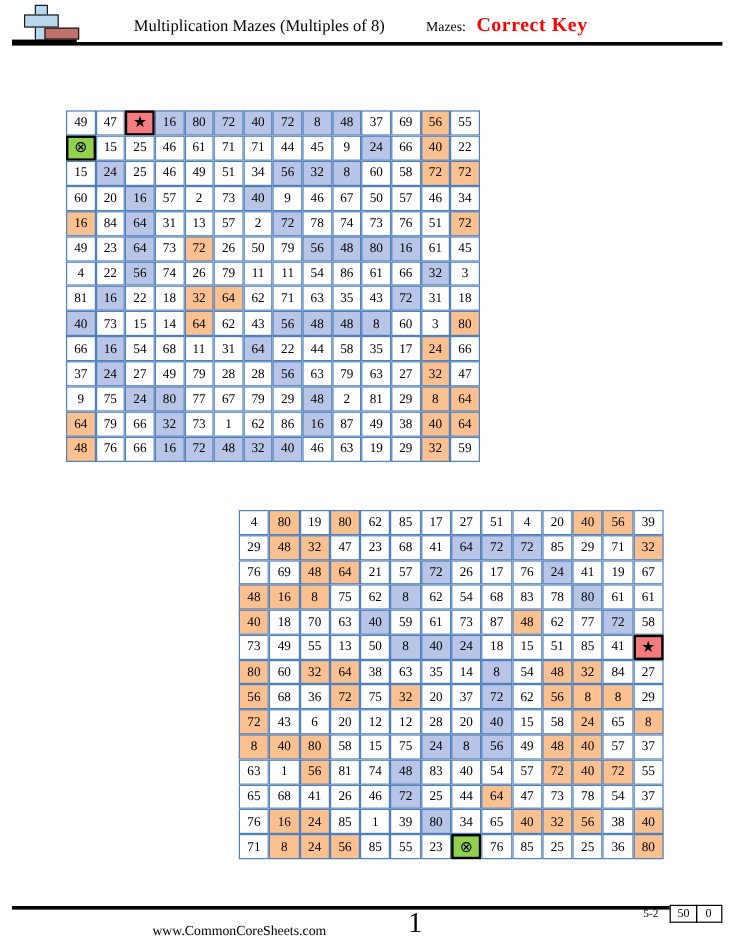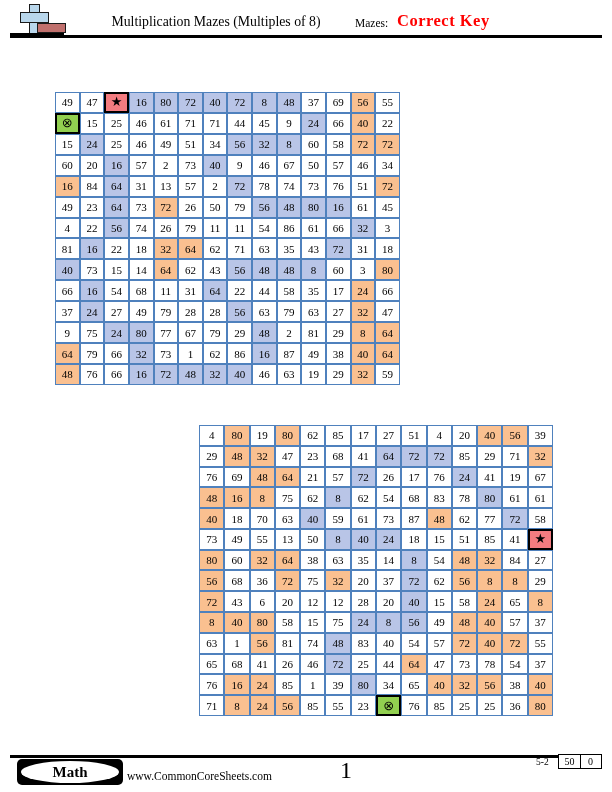--- a/index.html
+++ b/index.html
@@ -454,23 +454,20 @@
       <div class="cell special" style="background: rgb(146, 208, 80);">⊗</div>
       <div class="cell" style="background: rgb(255, 255, 255);">76</div>
       <div class="cell" style="background: rgb(255, 255, 255);">85</div>
       <div class="cell" style="background: rgb(255, 255, 255);">25</div>
       <div class="cell" style="background: rgb(255, 255, 255);">25</div>
       <div class="cell" style="background: rgb(255, 255, 255);">36</div>
       <div class="cell" style="background: rgb(250, 192, 144);">80</div>
     </div>
 
   <div class="footer-rule"></div>
-  <div class="math-badge">
-    <div class="math-oval">Math</div>
-  </div>
   <div class="website">www.CommonCoreSheets.com</div>
   <div class="page-number">1</div>
   <div class="range-label">5-2</div>
   <div class="score-boxes">
     <div class="score-box">50</div>
     <div class="score-box">0</div>
   </div>
 
 </div>
 

